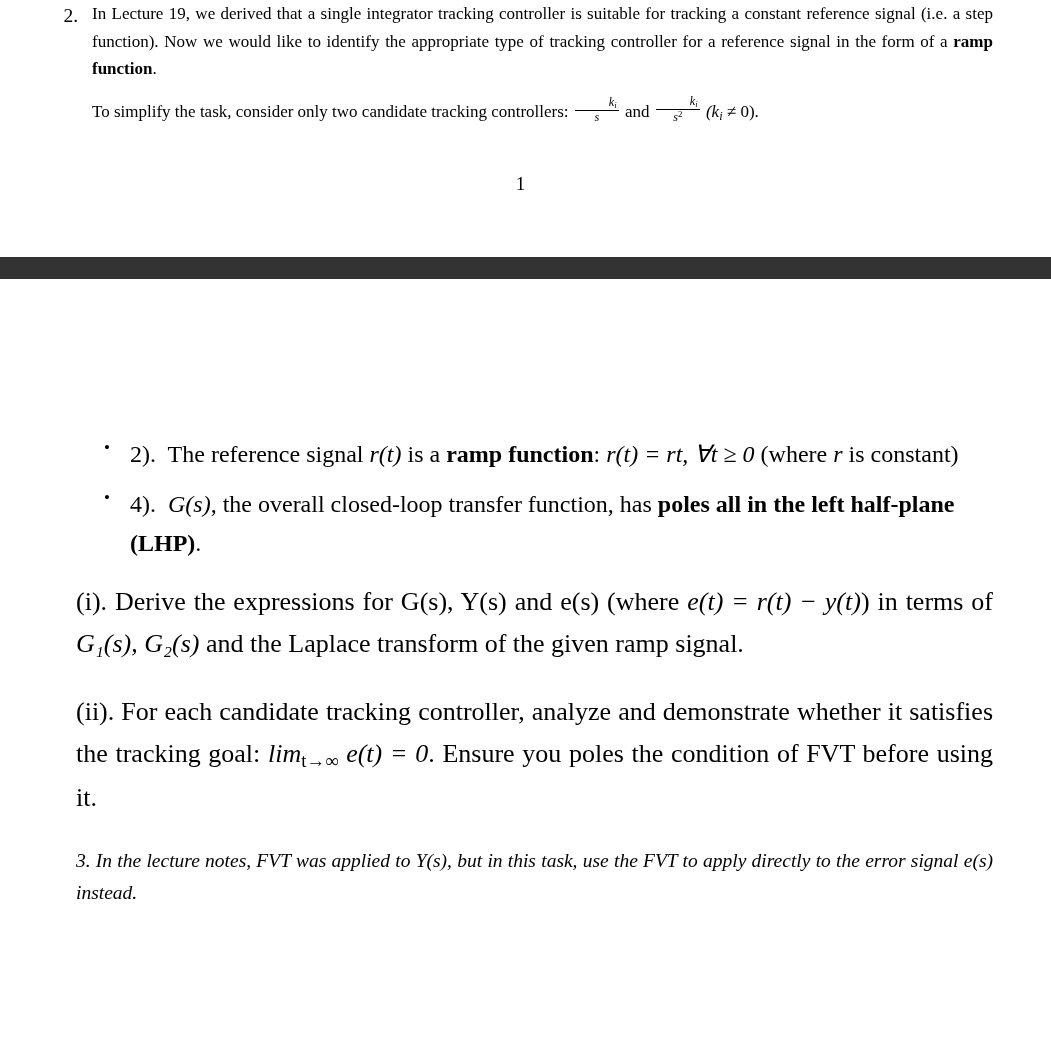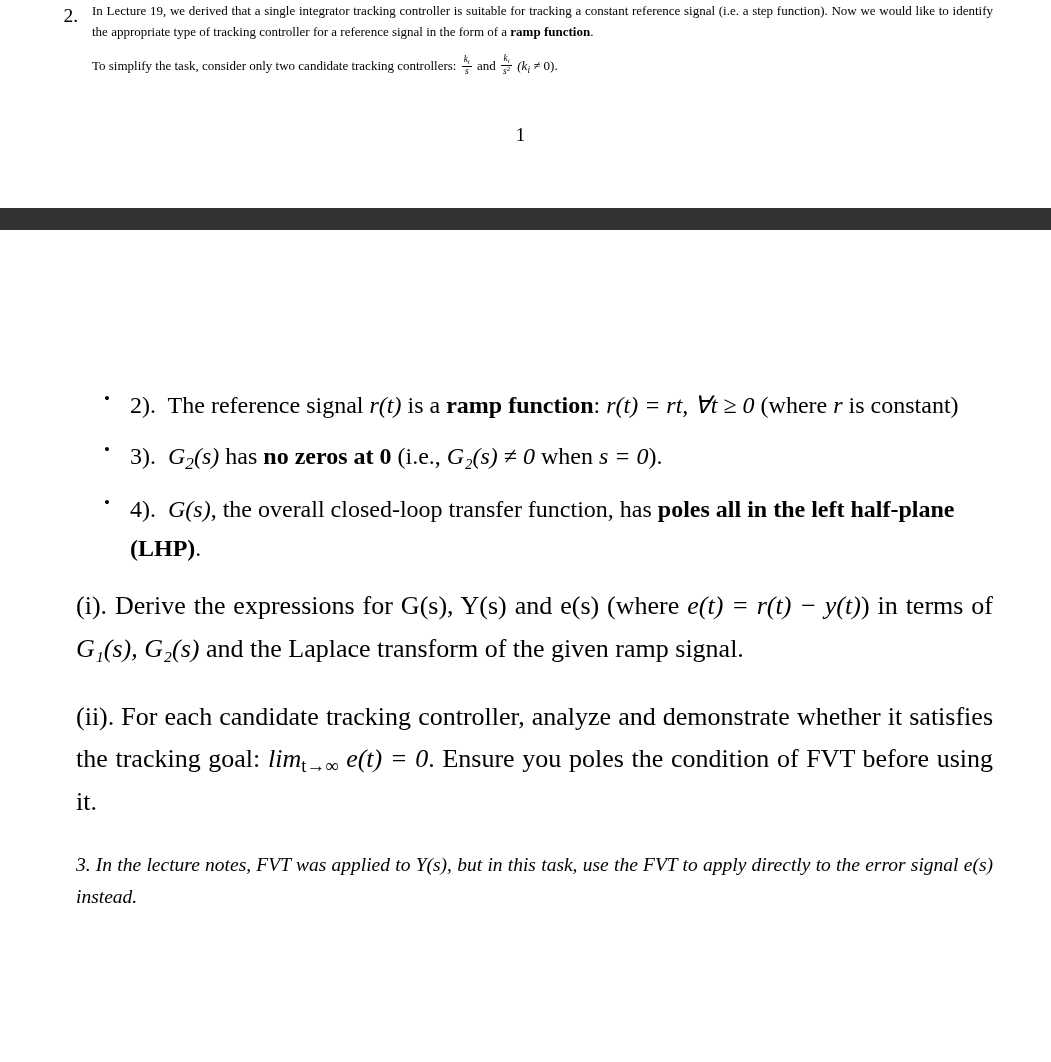--- a/index.html
+++ b/index.html
@@ -39,40 +39,40 @@
   }
   .prob-body {
     flex: 1 1 auto;
     padding-left: 14px;
   }
   .just {
     text-align: justify;
     text-justify: inter-word;
   }
   .para {
-    font-size: 13px;
+    font-size: 17px;
     line-height: 1.62;
     margin: 0;
   }
   .para + .para {
     margin-top: 12px;
   }
   .bold { font-weight: bold; }
   .math { font-family: "Liberation Serif", serif; font-style: italic; }
 
   
   .frac {
     display: inline-block;
     vertical-align: -0.42em;
     text-align: center;
     font-size: 0.72em;
     line-height: 1.02;
     margin: 0 2px;
   }
-  .frac .num { display: block; padding: 0 2px; }
+  .frac .num { display: block; padding: 0 2px; margin-left: 32px; }
   .frac .den { display: block; border-top: 1px solid #000; padding: 0 2px; }
 
   .sub { font-size: 0.72em; vertical-align: -0.28em; }
   .sup { font-size: 0.72em; vertical-align: 0.5em; }
 
   ul.bullets {
     list-style: none;
     margin: 22px 0 0 0;
     padding: 0 0 0 56px;
   }
@@ -170,21 +170,20 @@
   </div>
 
   <div class="sep-bar"></div>
   <div class="gap"></div>
 
   <div class="sheet-bottom">
 
     <ul class="bullets2">
       <li><span>2).</span>&nbsp; <span>The reference signal </span><span class="math">r(t)</span><span> is a </span><span class="bold">ramp function</span><span>: </span><span class="math">r(t) = rt, ∀t ≥ 0</span><span> (where </span><span class="math">r</span><span> is constant)</span></li>
 
-      <li><span>3).</span>&nbsp; <span class="math">G</span><span class="math sub">2</span><span class="math">(s)</span><span> has </span><span class="bold">no zeros at 0</span><span> (i.e., </span><span class="math">G₂(s) ≠ 0</span><span> when </span><span class="math">s = 0</span><span>).</span></li>
 
       <li><span>4).</span>&nbsp; <span class="math">G(s)</span><span>, the overall closed-loop transfer function, has </span><span class="bold">poles all in the left half-plane (LHP)</span><span>.</span></li>
     </ul>
 
     <p class="q just"><span>(i).</span><span> Derive the expressions for G(s), Y(s) and e(s) (where </span><span class="math">e(t) = r(t) − y(t)</span><span>) in terms of </span><span class="math">G₁(s), G₂(s)</span><span> and the Laplace transform of the given ramp signal.</span></p>
 
     <p class="q just"><span>(ii).</span><span> For each candidate tracking controller, analyze and demonstrate whether it satisfies the tracking goal: </span><span class="math">lim</span><span class="sub">t→∞</span><span class="math"> e(t) = 0</span><span>. Ensure you poles the condition of FVT before using it.</span></p>
 
     <div class="hints">
       <p class="hline just">3. In the lecture notes, FVT was applied to Y(s), but in this task, use the FVT to apply directly to the error signal e(s) instead.</p>

